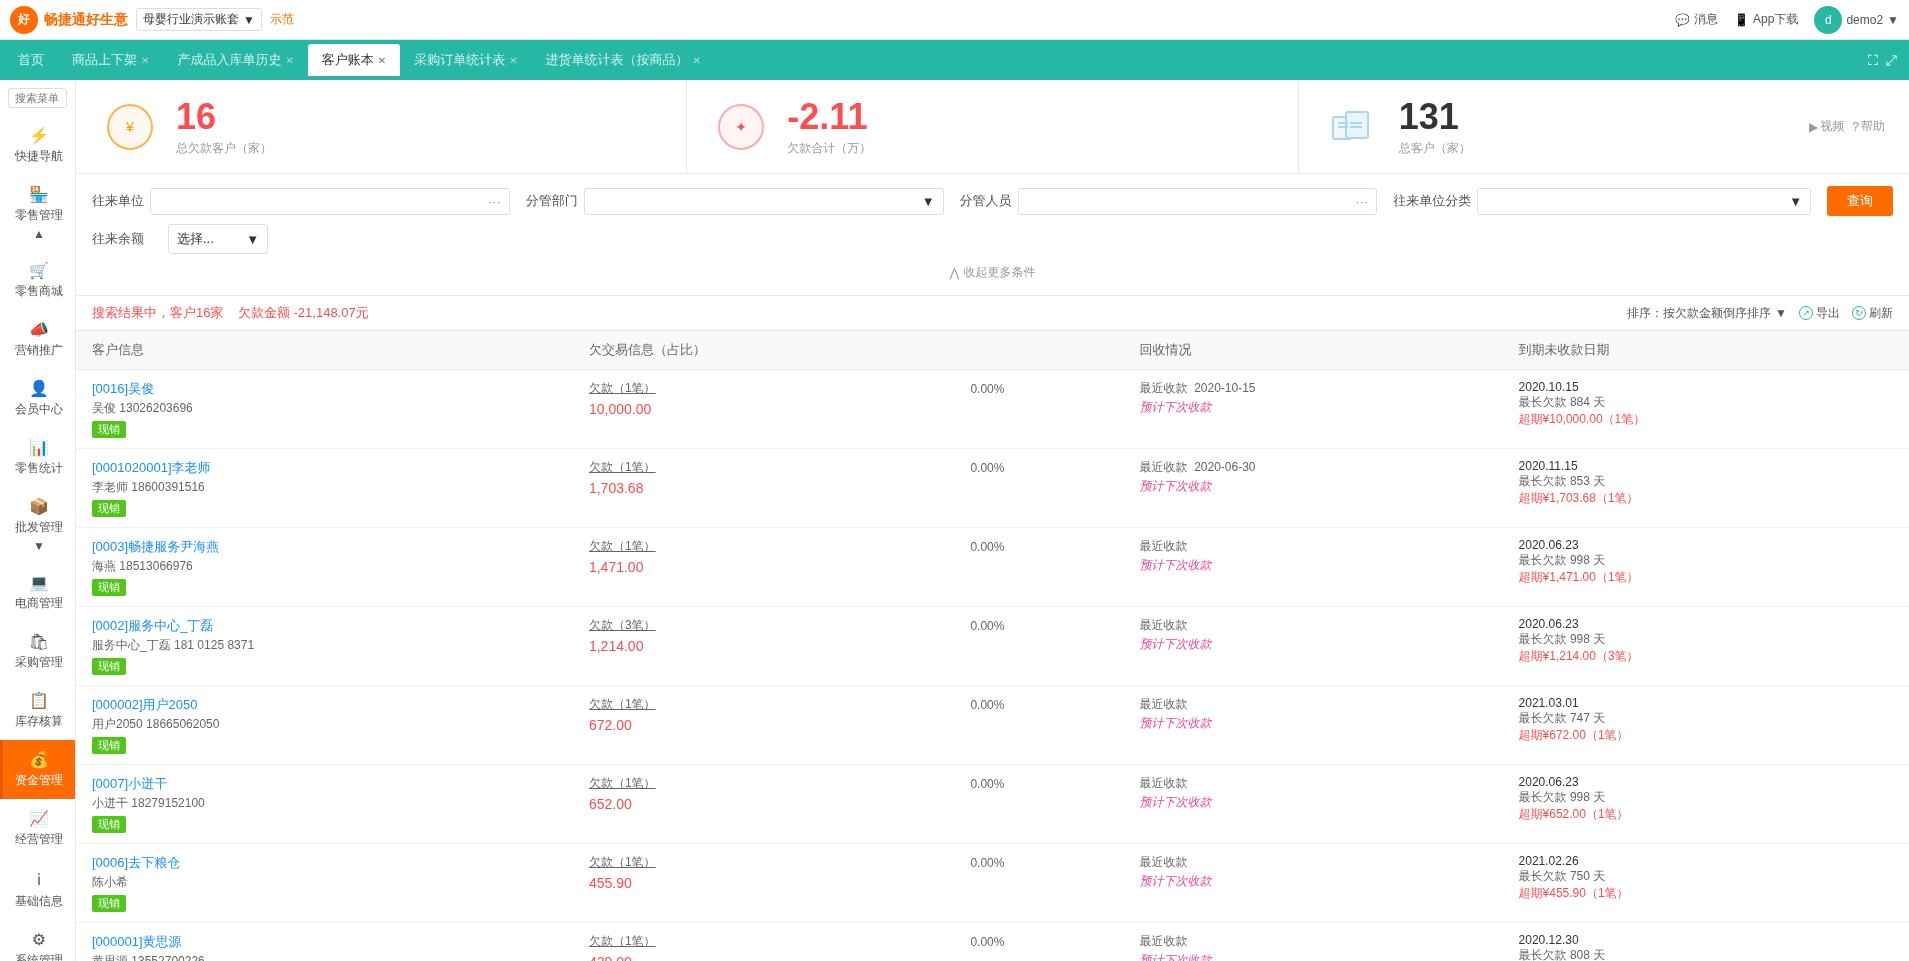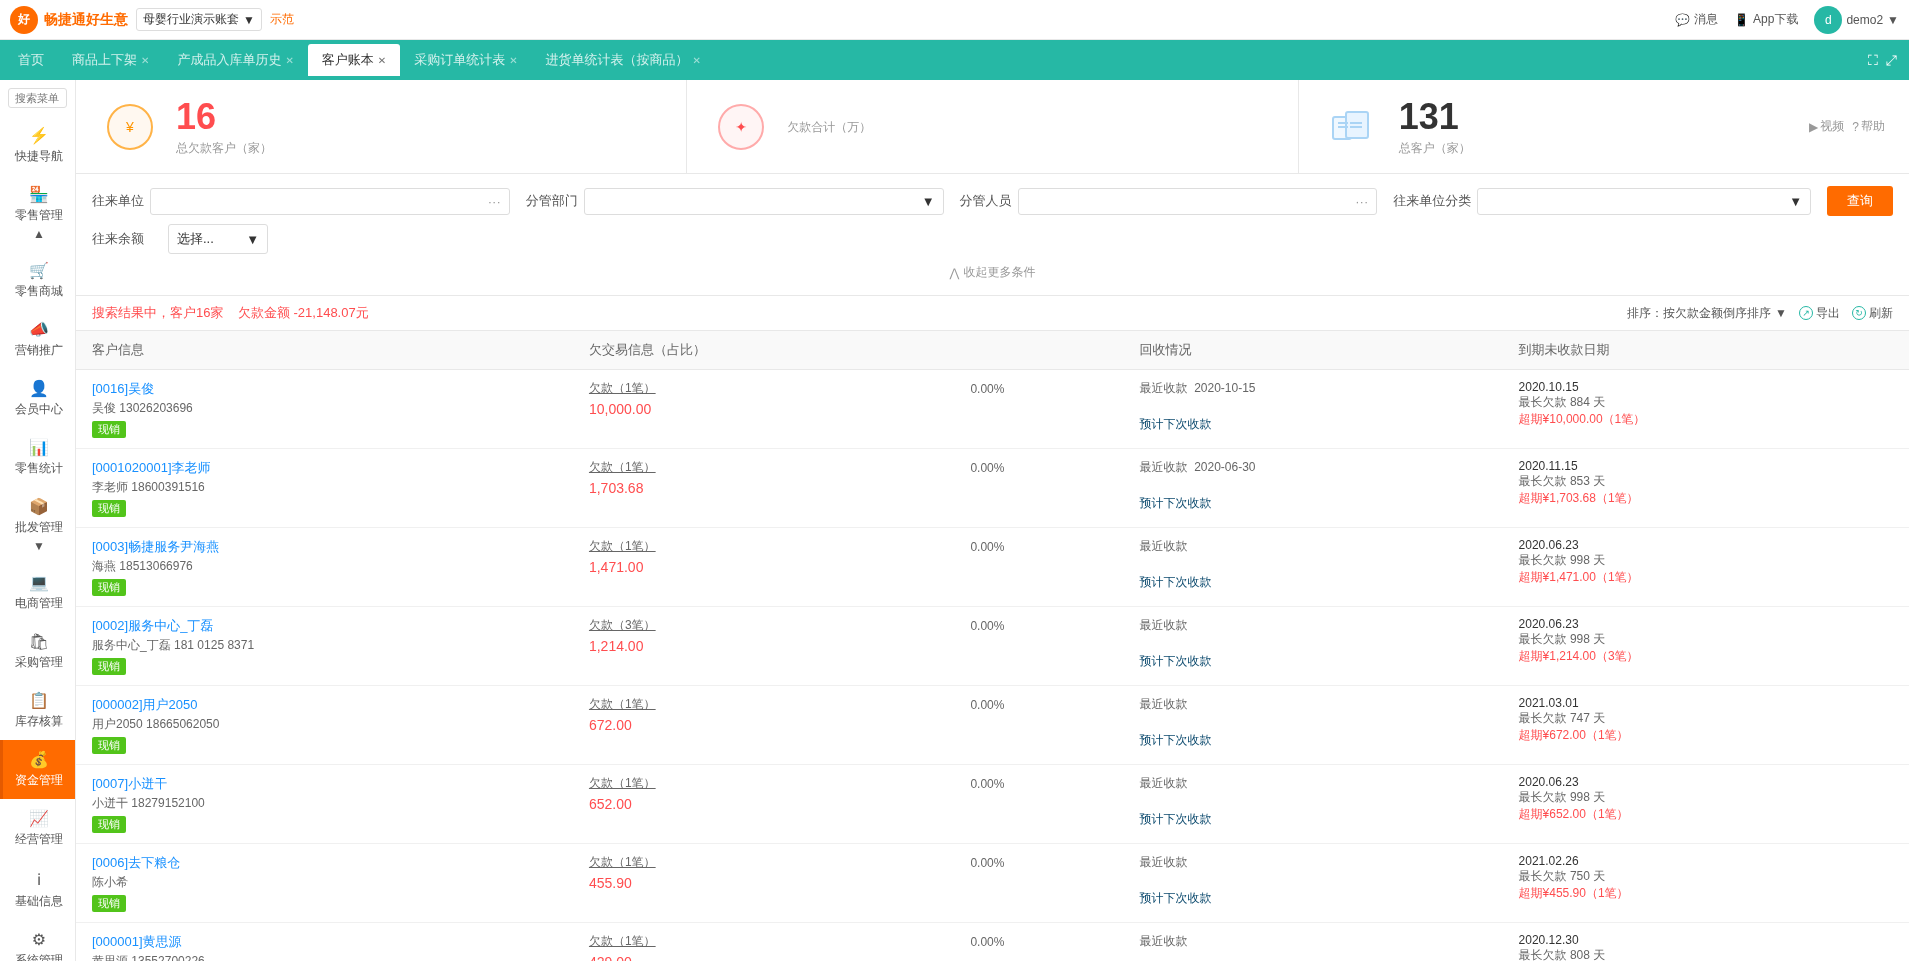--- a/index.html
+++ b/index.html
@@ -76,21 +76,21 @@
     table thead tr { background: #f9f9f9; }
     table th { padding: 10px 16px; font-size: 13px; color: #666; font-weight: normal; text-align: left; border-bottom: 1px solid #e8e8e8; }
     table td { padding: 10px 16px; font-size: 12px; border-bottom: 1px solid #f0f0f0; vertical-align: top; }
     .customer-name { color: #1890ff; cursor: pointer; font-size: 13px; }
     .customer-phone { color: #666; font-size: 12px; margin-top: 2px; }
     .tag { display: inline-block; background: #52c41a; color: white; font-size: 11px; padding: 1px 6px; border-radius: 2px; margin-top: 4px; }
     .debt-amount { color: #ff4d4f; font-size: 14px; font-weight: 500; }
     .debt-ratio { color: #666; font-size: 12px; margin-top: 2px; }
     .debt-count { color: #666; font-size: 12px; margin-bottom: 4px; text-decoration: underline; }
     .recent-date { color: #666; font-size: 12px; }
-    .next-collect { color: #0c4a6e; font-size: 12px; margin-top: 19px; }
+    .next-collect { color: #ec4899; font-size: 12px; margin-top: 2px; font-style: italic; }
     .overdue-amount { color: #ff4d4f; font-size: 12px; cursor: pointer; }
     .overdue-days { color: #666; font-size: 12px; }
 
     
     .table-container::-webkit-scrollbar { width: 6px; }
     .table-container::-webkit-scrollbar-thumb { background: #ccc; border-radius: 3px; }
 
     
     .avatar { width: 28px; height: 28px; border-radius: 50%; background: #26b8a5; display: flex; align-items: center; justify-content: center; color: white; font-size: 12px; }
 
@@ -244,20 +244,21 @@
           </div>
         </div>
         <div class="summary-card">
           <div class="card-icon">
             <svg viewBox="0 0 50 50" fill="none">
               <circle cx="25" cy="25" r="22" stroke="#ffaaaa" stroke-width="2" fill="#fff5f5"></circle>
               <text x="25" y="30" text-anchor="middle" font-size="14" fill="#ff4d4f">✦</text>
             </svg>
           </div>
           <div class="card-info">
+            <div class="card-number red">-2.11</div>
             <div class="card-label">欠款合计（万）</div>
           </div>
         </div>
         <div class="summary-card">
           <div class="card-icon">
             <svg viewBox="0 0 50 50" fill="none">
               <rect x="5" y="15" width="18" height="22" rx="2" stroke="#aad4f5" stroke-width="2" fill="#f0f8ff"></rect>
               <rect x="18" y="10" width="22" height="26" rx="2" stroke="#aad4f5" stroke-width="2" fill="#e8f4ff"></rect>
               <rect x="10" y="20" width="10" height="2" fill="#aad4f5"></rect>
               <rect x="10" y="24" width="10" height="2" fill="#aad4f5"></rect>

